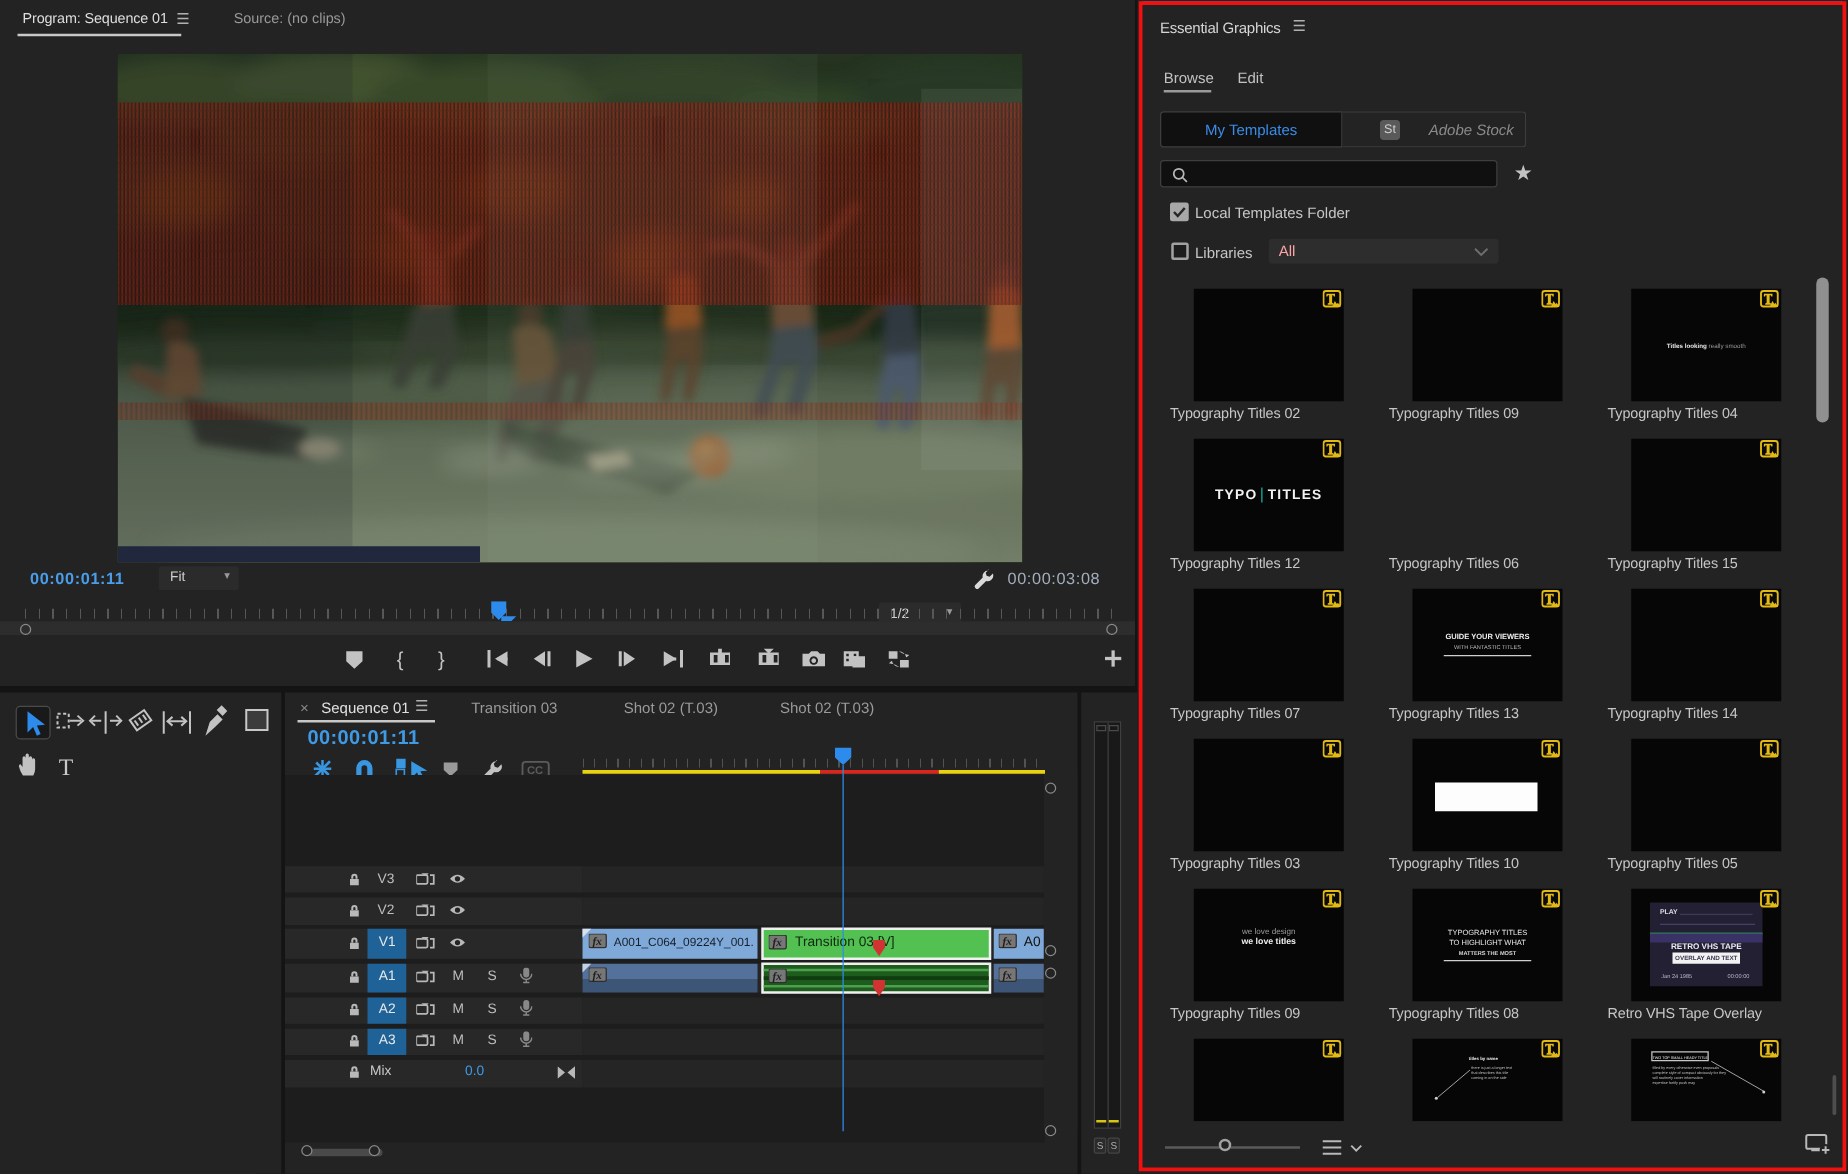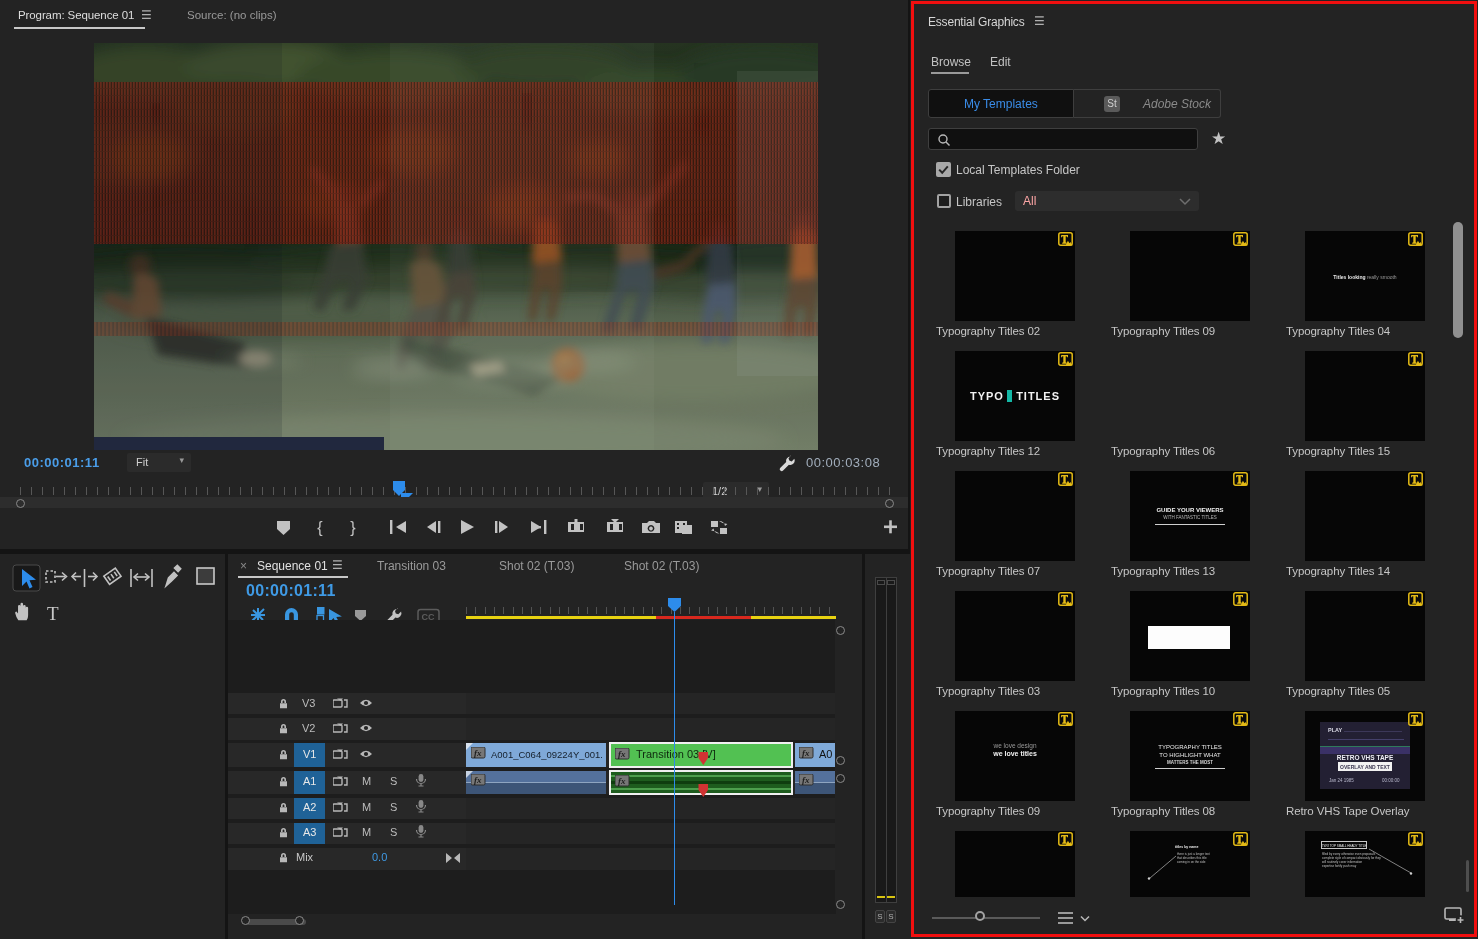--- a/index.html
+++ b/index.html
@@ -581,21 +581,21 @@
   <div class="tlabel" style="left:201px;top:325px;">Typography Titles 09</div>
   <div class="thumb" style="left:395px;top:231px;">
     <div class="ctr" style="top:43px;font-size:5px;color:#e8e8e8;"><b>Titles looking</b> <span style="color:#9a9a9a;">really smooth</span></div>
     <svg class="abs" style="left:103px;top:1px;" width="16" height="15">
           <use href="#mogrt"></use>
         </svg>
       </div>
   <div class="tlabel" style="left:376px;top:325px;">Typography Titles 04</div>
 
   <div class="thumb" style="left:45px;top:351px;">
-    <div class="ctr" style="top:39px;font-size:11px;font-weight:bold;color:#f2f2f2;letter-spacing:1px;">TYPO <span style="border-left:5px solid #14b8a6;padding-left:4px;">TITLES</span></div>
+    <div class="ctr" style="top:39px;font-size:11px;font-weight:bold;color:#f2f2f2;letter-spacing:1px;">TYPO <span style="border-left:1px solid #14b8a6;padding-left:4px;">TITLES</span></div>
     <svg class="abs" style="left:103px;top:1px;" width="16" height="15">
           <use href="#mogrt"></use>
         </svg>
       </div>
   <div class="tlabel" style="left:26px;top:445px;">Typography Titles 12</div>
   <div class="tlabel" style="left:201px;top:445px;">Typography Titles 06</div>
   <div class="thumb" style="left:395px;top:351px;">
         <svg class="abs" style="left:103px;top:1px;" width="16" height="15">
           <use href="#mogrt"></use>
         </svg>

